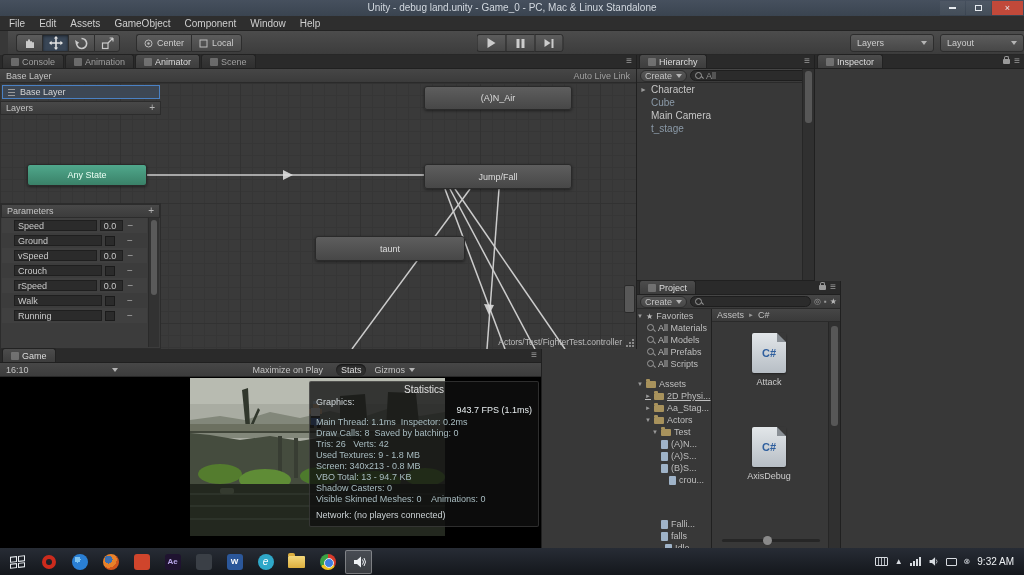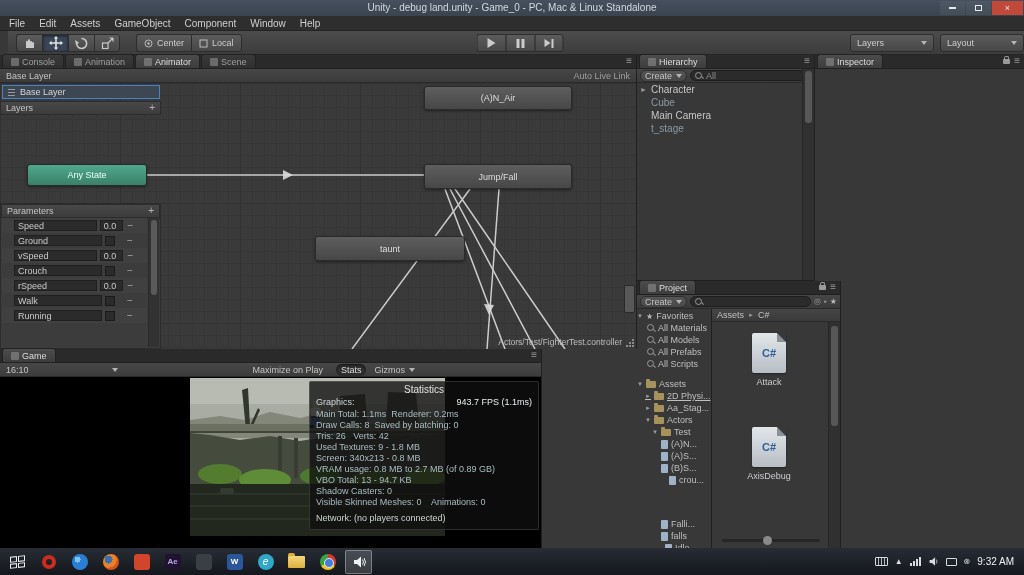--- a/index.html
+++ b/index.html
@@ -100,21 +100,21 @@
   .aspect-dd .caret { margin-left:auto; }
   .game-right-btns { position:absolute; right:126px; top:0; height:14px; display:flex; align-items:center; gap:8px; }
   .mini-toggle { padding:0 5px; height:12px; line-height:12px; border-radius:6px; }
   .mini-toggle.on { background:#2e2e2e; box-shadow:inset 0 1px 2px rgba(0,0,0,.6); color:#ddd; }
   .gizmos-btn { display:flex; align-items:center; gap:4px; }
   .game-view { position:absolute; left:0; top:28px; right:0; bottom:0; background:#000; }
   .scene { position:absolute; left:190px; top:1px; width:255px; height:158px; }
   .stats-overlay { position:absolute; right:2px; top:4px; width:230px; background:rgba(16,16,16,0.78); border:1px solid rgba(255,255,255,0.14); border-radius:2px; padding:2px 6px 6px; }
   .stats-title { text-align:center; font-size:10px; color:#e0e0e0; margin-bottom:2px; }
   .stats-graphics { display:flex; font-size:9px; color:#cfd6d9; margin-bottom:2px; }
-  .stats-graphics .fps { margin-left:auto; color:#e8eef0; }
+  .stats-graphics .fps { margin-left:auto; color:#e8eef0;margin-top:8px; }
   .stat-line { font-size:9px; line-height:11px; color:#a9bdc2; white-space:pre; }
   .stats-network { font-size:9px; color:#ccd3d6; margin-top:5px; }
 
   
   .hierarchy-panel { left:637px; top:0; width:178px; height:226px; border-right:1px solid #202020; border-bottom:1px solid #202020; }
   .mini-toolbar { height:14px; background:linear-gradient(#464646,#3a3a3a); border-bottom:1px solid #2a2a2a; display:flex; align-items:center; gap:3px; padding:0 3px; font-size:9px; color:#c3c3c3; }
   .create-dd { display:flex; align-items:center; gap:4px; padding:0 4px; height:12px; background:linear-gradient(#575757,#474747); border:1px solid #2d2d2d; border-radius:6px; }
   .searchbox { flex:1; height:11px; background:#2b2b2b; border:1px solid #1e1e1e; border-radius:6px; display:flex; align-items:center; gap:3px; padding:0 4px; color:#8f8f8f; }
   .mag { position:relative; width:8px; height:8px; display:inline-block; flex:none; }
   .mag::before { content:""; position:absolute; left:0; top:0; width:5px; height:5px; border:1px solid #999; border-radius:50%; }
@@ -454,26 +454,25 @@
             <rect x="120" y="47" width="4" height="3" fill="#222222"></rect>
             <rect x="127" y="47" width="4" height="3" fill="#222222"></rect>
           </g>
         </svg>
         <div class="stats-overlay">
           <div class="stats-title">Statistics</div>
           <div class="stats-graphics">
             <span>Graphics:</span>
             <span class="fps">943.7 FPS (1.1ms)</span>
           </div>
-          <div class="stat-line">Main Total: 1.1ms  Renderer: 0.2ms</div>
+          <div class="stat-line">Main Thread: 1.1ms  Inspector: 0.2ms</div>
           <div class="stat-line">Draw Calls: 8  Saved by batching: 0</div>
           <div class="stat-line">Tris: 26   Verts: 42</div>
           <div class="stat-line">Used Textures: 9 - 1.8 MB</div>
           <div class="stat-line">Screen: 340x213 - 0.8 MB</div>
-          <div class="stat-line">VRAM usage: 0.8 MB to 2.7 MB (of 0.89 GB)</div>
           <div class="stat-line">VBO Total: 13 - 94.7 KB</div>
           <div class="stat-line">Shadow Casters: 0</div>
           <div class="stat-line">Visible Skinned Meshes: 0    Animations: 0</div>
           <div class="stats-network">Network: (no players connected)</div>
         </div>
       </div>
     </div>
 
     <div class="panel hierarchy-panel">
       <div class="tabbar">

